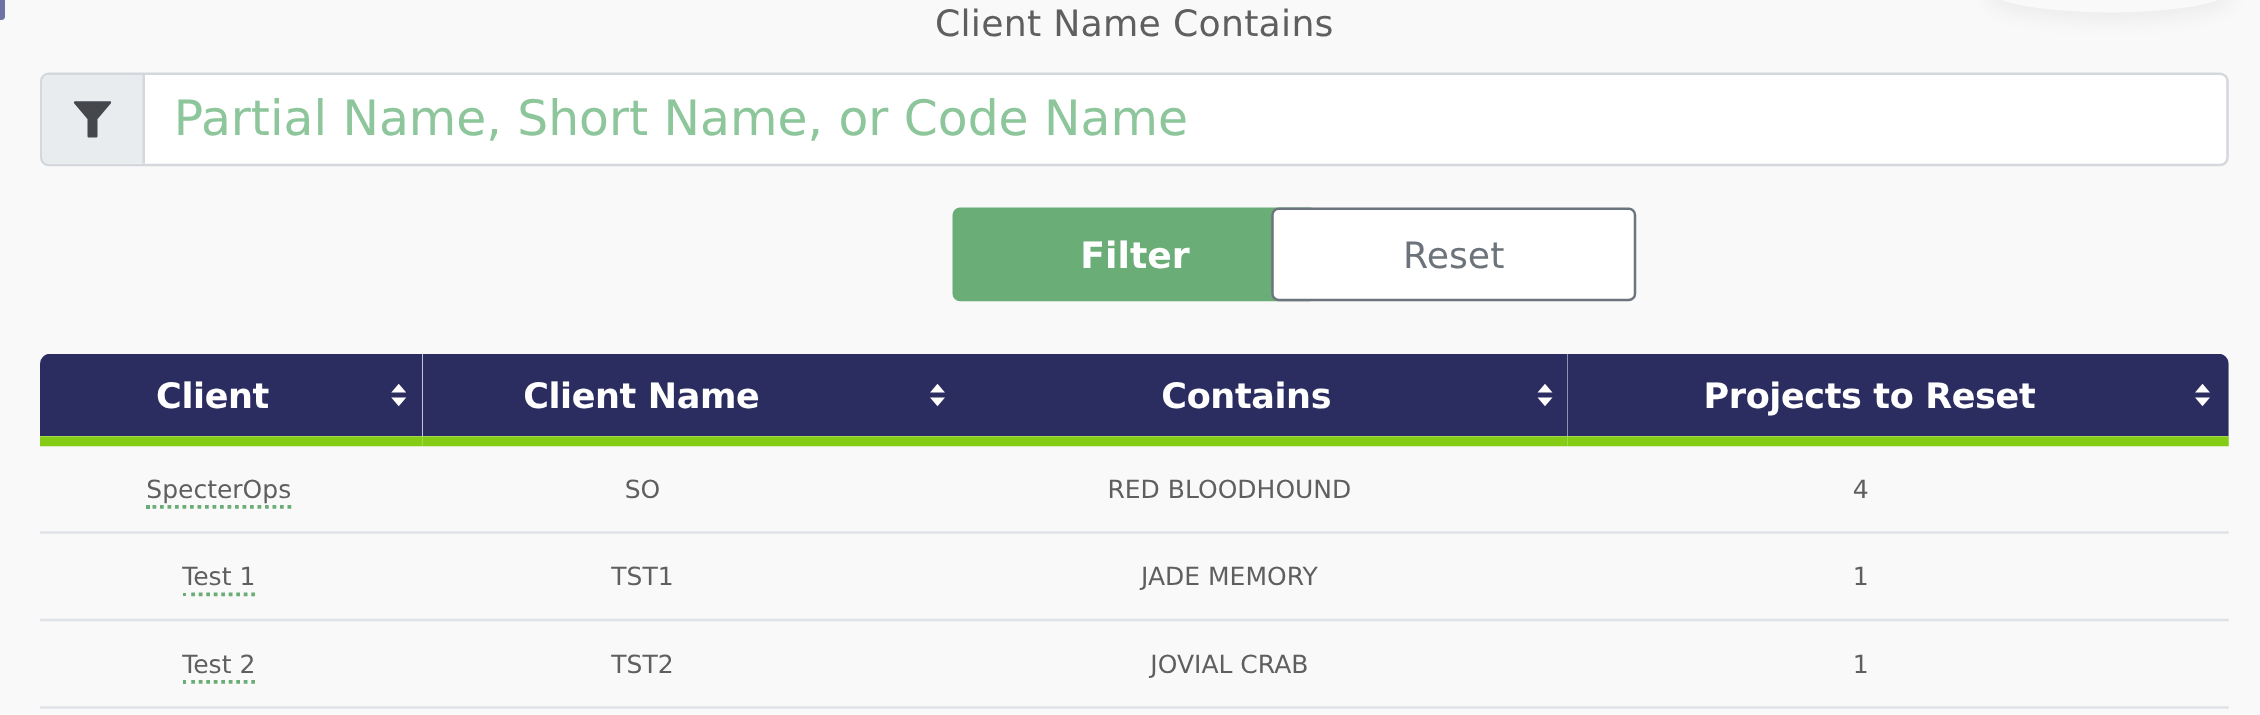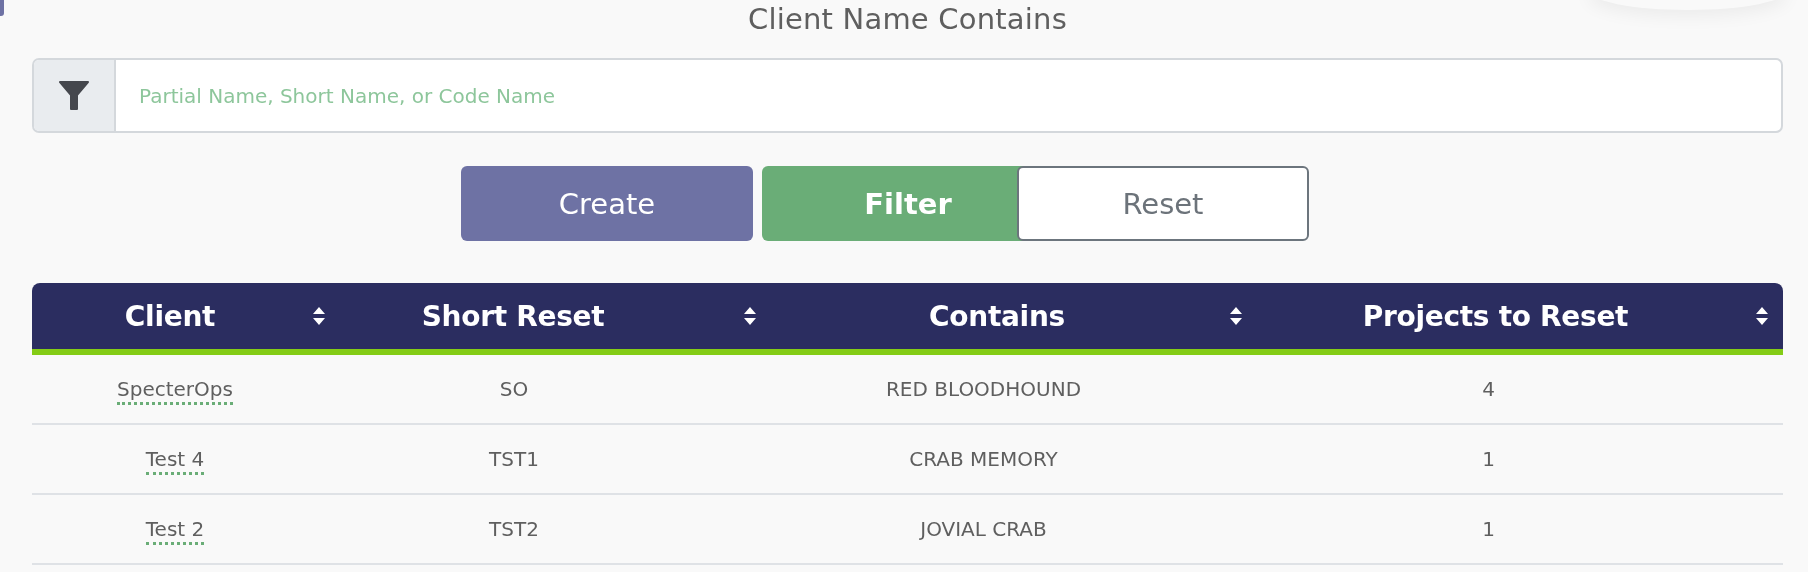--- a/index.html
+++ b/index.html
@@ -38,21 +38,21 @@
   }
   .input-addon {
     width: 82px; height: 100%; background: #e9ecef;
     border-right: 2px solid #d4d8dc;
     display: flex; align-items: center; justify-content: center;
     box-sizing: border-box;
   }
   .input-addon svg { width: 30px; height: 32px; }
   .search-input {
     flex: 1; height: 100%; border: none; outline: none;
-    padding: 0 0 0 23px; font-size: 20px; background: transparent;
+    padding: 0 0 0 23px; font-size: 39px; background: transparent;
     color: #444; font-family: "DejaVu Sans", sans-serif;
   }
   .search-input::placeholder { color: #8dc69b; opacity: 1; }
 
   .btn {
     position: absolute; top: 166px; height: 75px; width: 292px;
     box-sizing: border-box; border-radius: 6px;
     font-size: 29px; display: flex; align-items: center; justify-content: center;
     cursor: pointer; font-family: "DejaVu Sans", sans-serif;
   }
@@ -61,21 +61,21 @@
   .btn-reset  { left: 1017px; background: #ffffff; color: #6c737a; border: 2px solid #6c757d; }
 
   .table-wrap {
     position: absolute; left: 32px; top: 283px; width: 1751px;
   }
   table { border-collapse: collapse; width: 100%; table-layout: fixed; }
   thead tr { background: #2b2d60; }
   th {
     height: 66px; color: #ffffff; font-weight: bold; font-size: 28px;
     text-align: center; position: relative; padding: 0;
-    border-bottom: 6px solid #84cc16;
+    border-bottom: 8px solid #84cc16;
     letter-spacing: -0.3px;
   }
   th:first-child { border-top-left-radius: 8px; }
   th:last-child { border-top-right-radius: 8px; }
   th .th-label { display: inline-block; }
   th .sort-icon {
     position: absolute; top: 50%; transform: translateY(-50%);
     width: 14px; height: 22px;
   }
   td {
@@ -99,42 +99,41 @@
 
   <div class="input-group">
     <div class="input-addon">
       <svg viewBox="0 0 30 32">
         <path d="M1 2 H29 L18 15 V29 L12 29 V15 Z" fill="#45474d" stroke="#45474d" stroke-linejoin="round" stroke-width="2"></path>
       </svg>
     </div>
     <input class="search-input" type="text" placeholder="Partial Name, Short Name, or Code Name" style="">
   </div>
 
-  <button class="btn btn-create">Create</button>
   <button class="btn btn-filter">Filter</button>
   <button class="btn btn-reset">Reset</button>
 
   <div class="table-wrap">
     <table>
       <colgroup>
         <col style="width:306px">
         <col style="width:430px">
         <col style="width:486px">
         <col style="width:529px">
       </colgroup>
       <thead>
         <tr>
           <th>
             <span class="th-label" style="margin-left:-30px">Client</span>
             <svg class="sort-icon" style="left:280px" viewBox="0 0 14 22">
                 <path d="M7 2 L13 9 H1 Z M7 20 L13 13 H1 Z" fill="#ffffff"></path>
               </svg>
           </th>
           <th>
-            <span class="th-label" style="margin-left:-80px">Short Reset</span>
+            <span class="th-label" style="margin-left:-80px">Client Name</span>
             <svg class="sort-icon" style="left:405px" viewBox="0 0 14 22">
                 <path d="M7 2 L13 9 H1 Z M7 20 L13 13 H1 Z" fill="#ffffff"></path>
               </svg>
           </th>
           <th>
             <span class="th-label" style="margin-left:-28px">Contains</span>
             <svg class="sort-icon" style="left:461px" viewBox="0 0 14 22">
                 <path d="M7 2 L13 9 H1 Z M7 20 L13 13 H1 Z" fill="#ffffff"></path>
               </svg>
           </th>
@@ -147,23 +146,23 @@
         </tr>
       </thead>
       <tbody>
         <tr>
           <td style="padding-right:20px"><a class="client-link">SpecterOps</a></td>
           <td style="padding-right:78px">SO</td>
           <td style="padding-right:55px">RED BLOODHOUND</td>
           <td style="padding-right:60px">4</td>
         </tr>
         <tr>
-          <td style="padding-right:20px"><a class="client-link">Test 4</a></td>
+          <td style="padding-right:20px"><a class="client-link">Test 1</a></td>
           <td style="padding-right:78px">TST1</td>
-          <td style="padding-right:55px">CRAB MEMORY</td>
+          <td style="padding-right:55px">JADE MEMORY</td>
           <td style="padding-right:60px">1</td>
         </tr>
         <tr>
           <td style="padding-right:20px"><a class="client-link">Test 2</a></td>
           <td style="padding-right:78px">TST2</td>
           <td style="padding-right:55px">JOVIAL CRAB</td>
           <td style="padding-right:60px">1</td>
         </tr>
       </tbody>
     </table>

